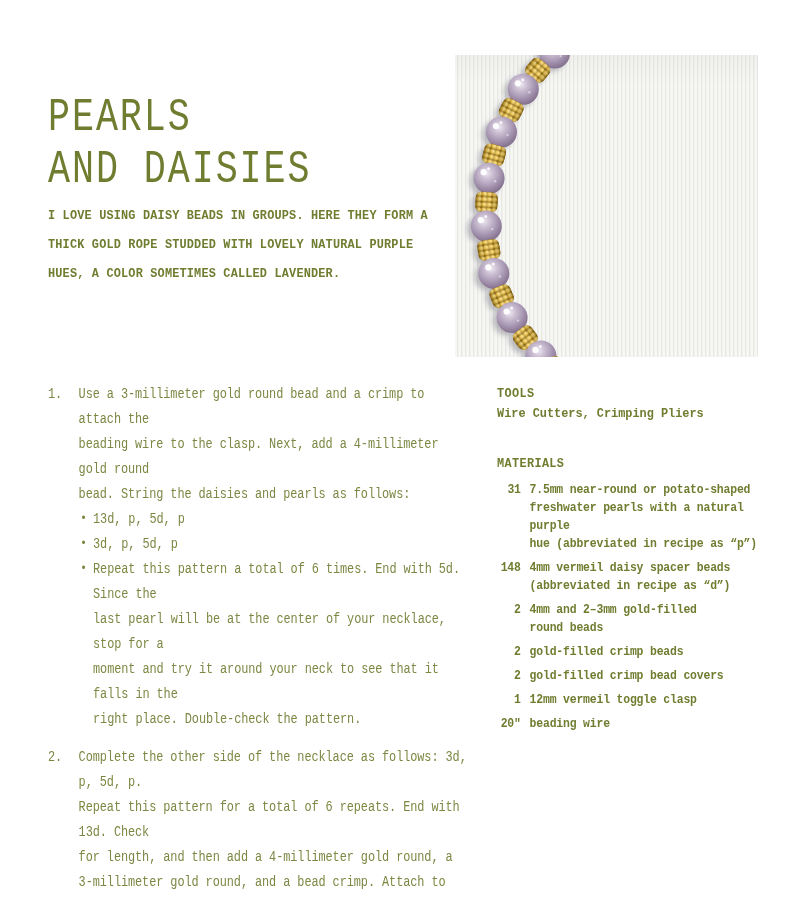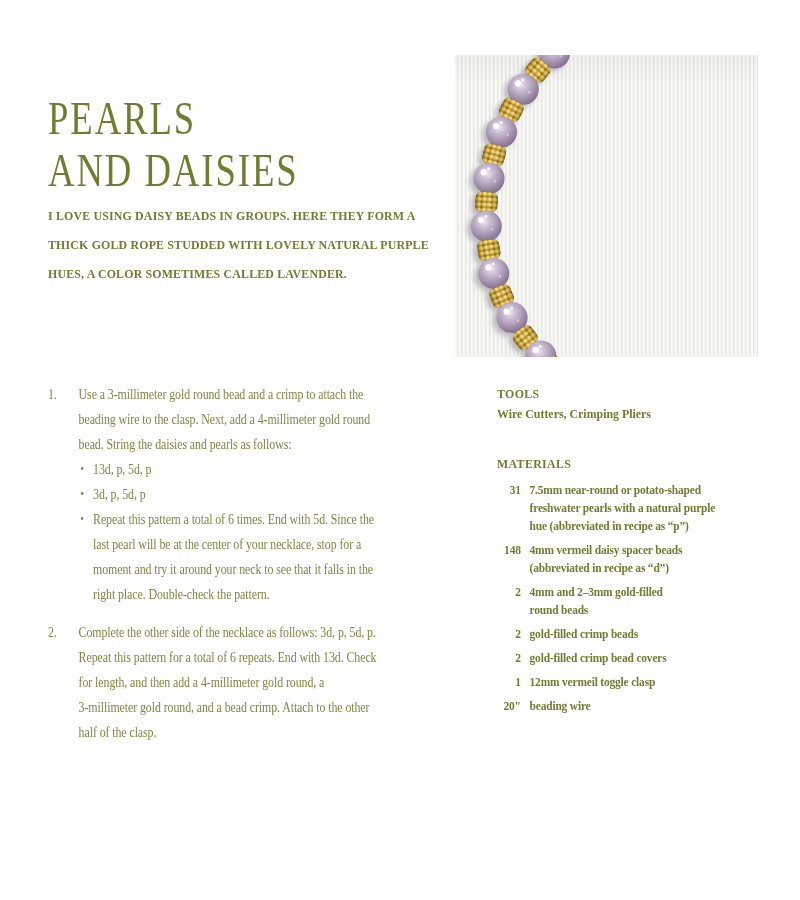--- a/index.html
+++ b/index.html
@@ -3,21 +3,21 @@
 <meta charset="utf-8">
 <style>
   :root{
     --olive:#6f7d30;
     --olive-body:#7b8843;
   }
   *{box-sizing:border-box;}
   body{margin:0;background:#ffffff;}
   .page{
     position:relative;width:800px;height:900px;background:#fff;
-    font-family:Liberation Serif, serif;overflow:hidden;
+    font-family:Liberation Mono, monospace;overflow:hidden;
   }
   
   .title{
     position:absolute;left:48px;top:92px;margin:0;
     color:var(--olive);font-size:47px;line-height:52px;font-weight:400;
     letter-spacing:2.5px;white-space:pre-line;
     transform:scaleX(.78);transform-origin:left top;
   }
   .intro{
     position:absolute;left:48px;top:201px;margin:0;width:520px;

